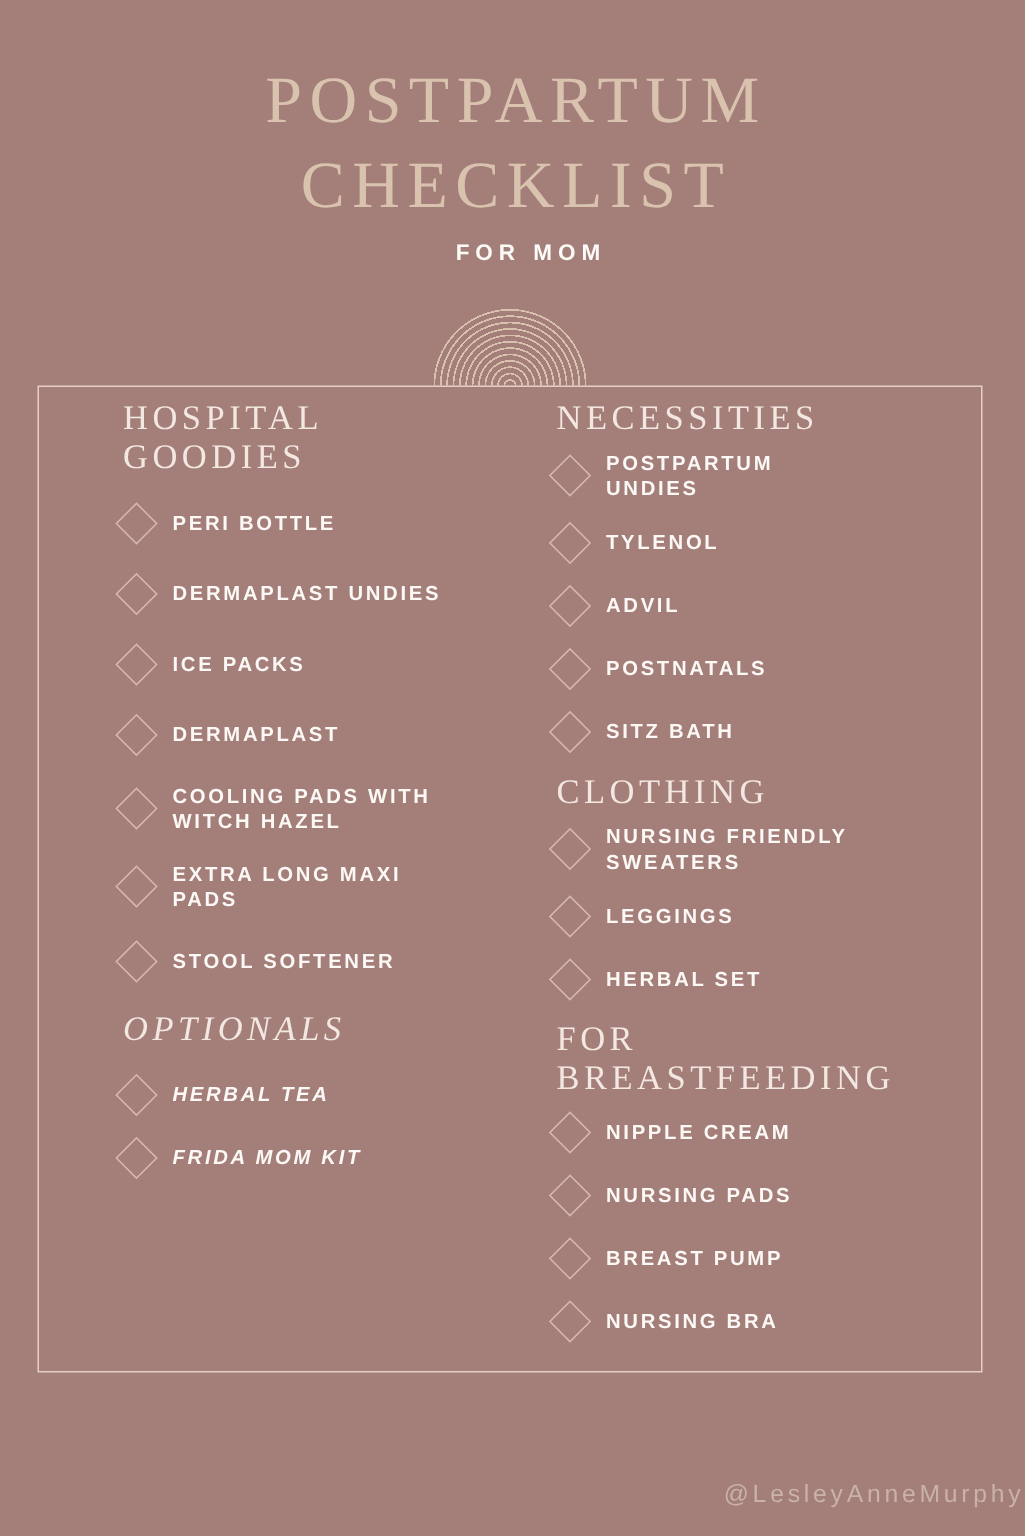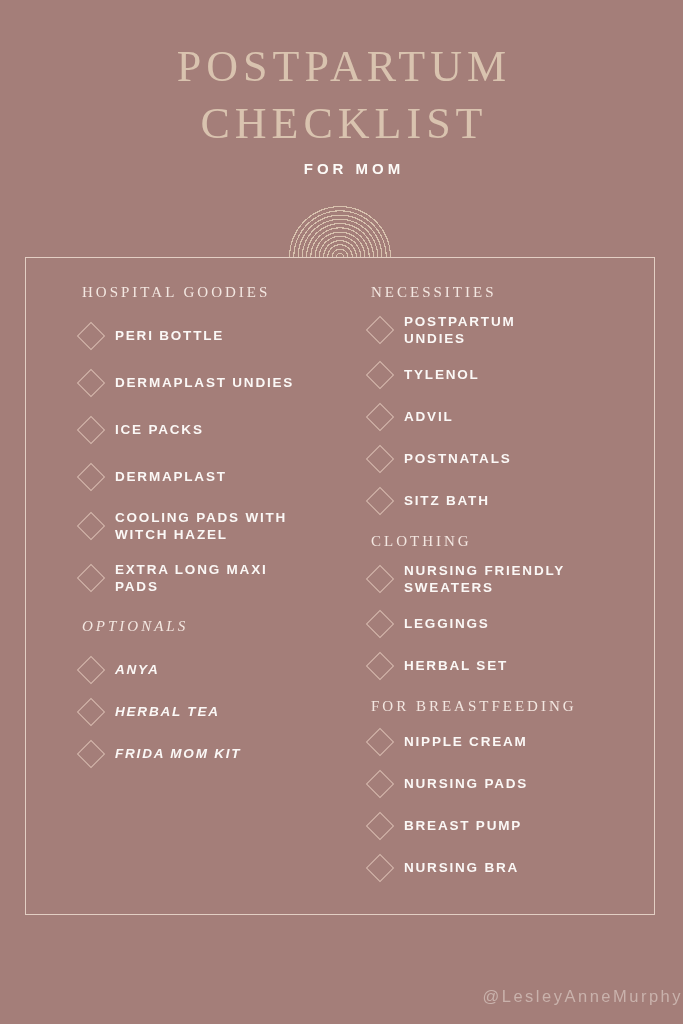--- a/index.html
+++ b/index.html
@@ -52,24 +52,24 @@
   .panel{
     position:absolute;left:25px;top:257px;width:630px;height:658px;
     border:1.5px solid var(--border-color);
     box-sizing:border-box;
   }
   .col{position:absolute;top:8px;}
   .col-0{left:50px;width:252px;}
   .col-1{left:339px;width:288px;}
 
   .section-title{
-    margin:13px 0 16px 6px;
+    margin:0 0 16px 6px;
     font-family:"Liberation Serif","DejaVu Serif",serif;
     font-weight:400;
-    font-size:15px;line-height:26px;letter-spacing:3px;
+    font-size:23px;line-height:26px;letter-spacing:3px;
     color:var(--section-title-color);
   }
   .col-1 .section-title{margin-bottom:8px;}
   .section + .section{margin-top:10px;}
   .col-0 .section + .section{margin-top:18px;font-style:italic;}
 
   .item{
     display:flex;align-items:center;
     min-height:29px;margin-bottom:18px;
   }
@@ -136,27 +136,27 @@
           <div class="item">
             <span class="diamond"></span>
             <span class="label">COOLING PADS WITH
 WITCH HAZEL</span>
           </div>
           <div class="item">
             <span class="diamond"></span>
             <span class="label">EXTRA LONG MAXI
 PADS</span>
           </div>
+          <div class="item">
+            <span class="diamond"></span>
+            <span class="label">STOOL SOFTENER</span>
+          </div>
         </section>
         <section class="section">
           <h2 class="section-title">OPTIONALS</h2>
-          <div class="item">
-            <span class="diamond"></span>
-            <span class="label">ANYA</span>
-          </div>
           <div class="item">
             <span class="diamond"></span>
             <span class="label">HERBAL TEA</span>
           </div>
           <div class="item">
             <span class="diamond"></span>
             <span class="label">FRIDA MOM KIT</span>
           </div>
         </section>
       </div>

